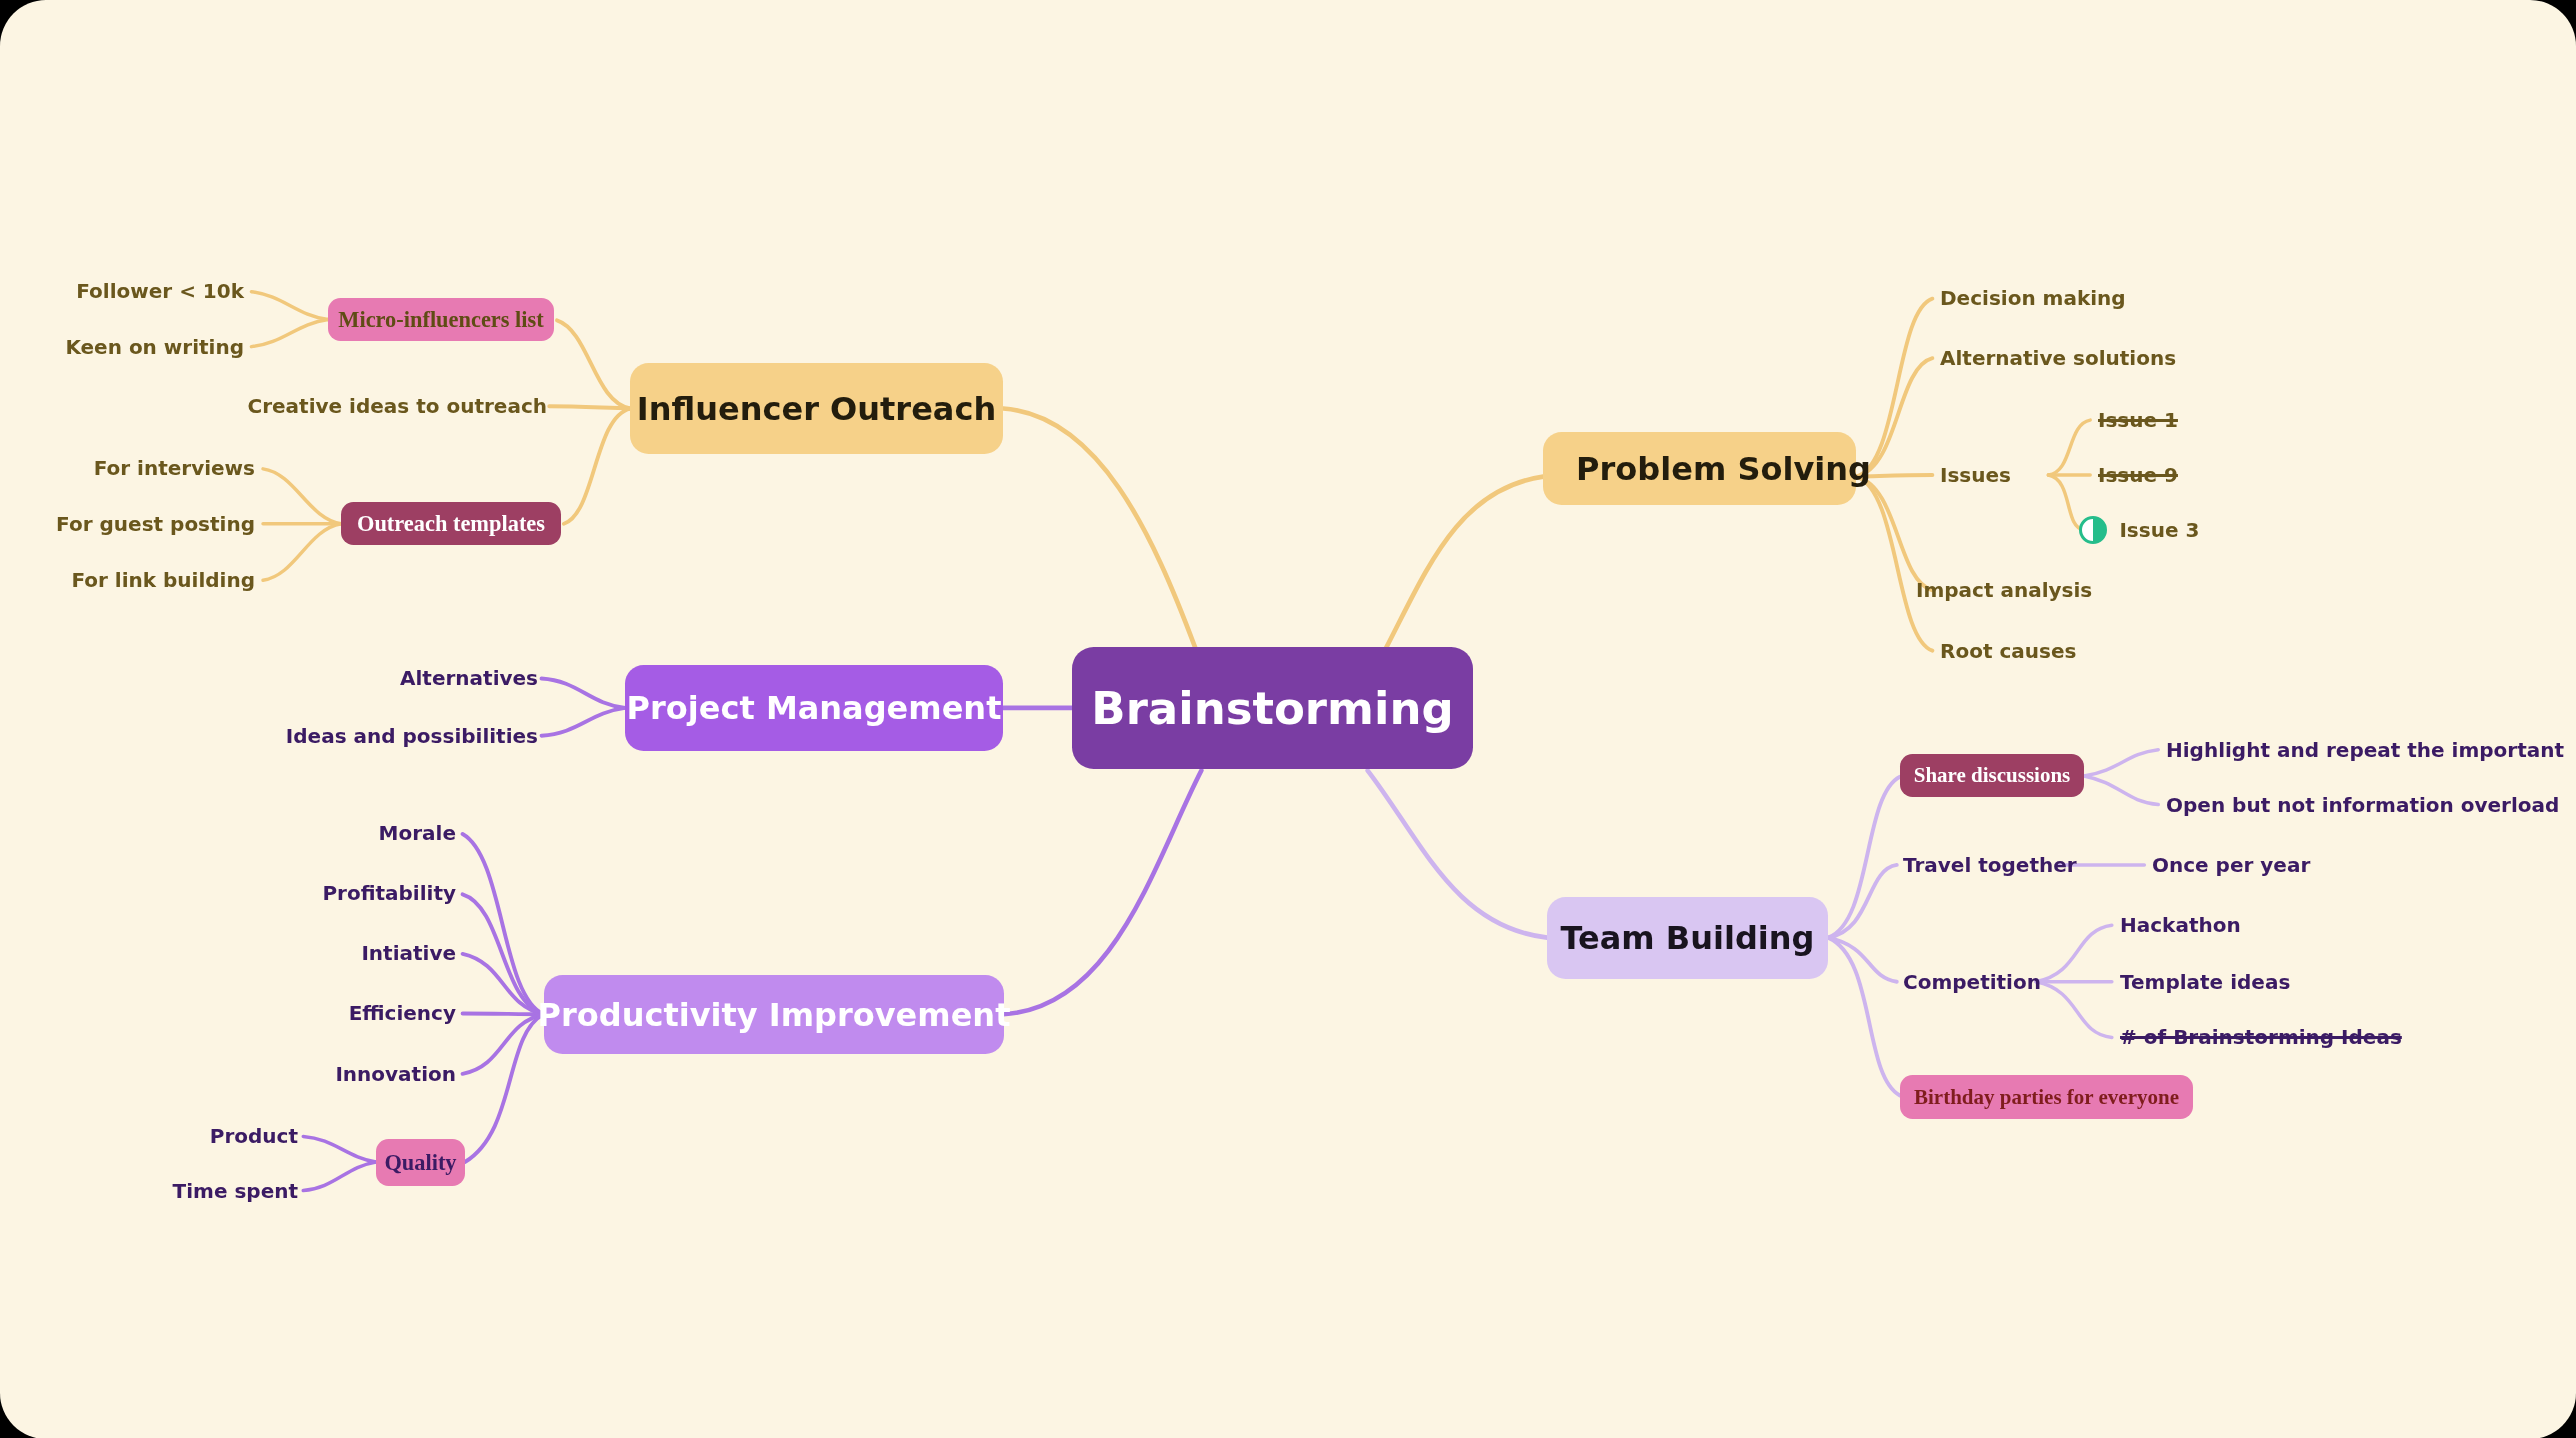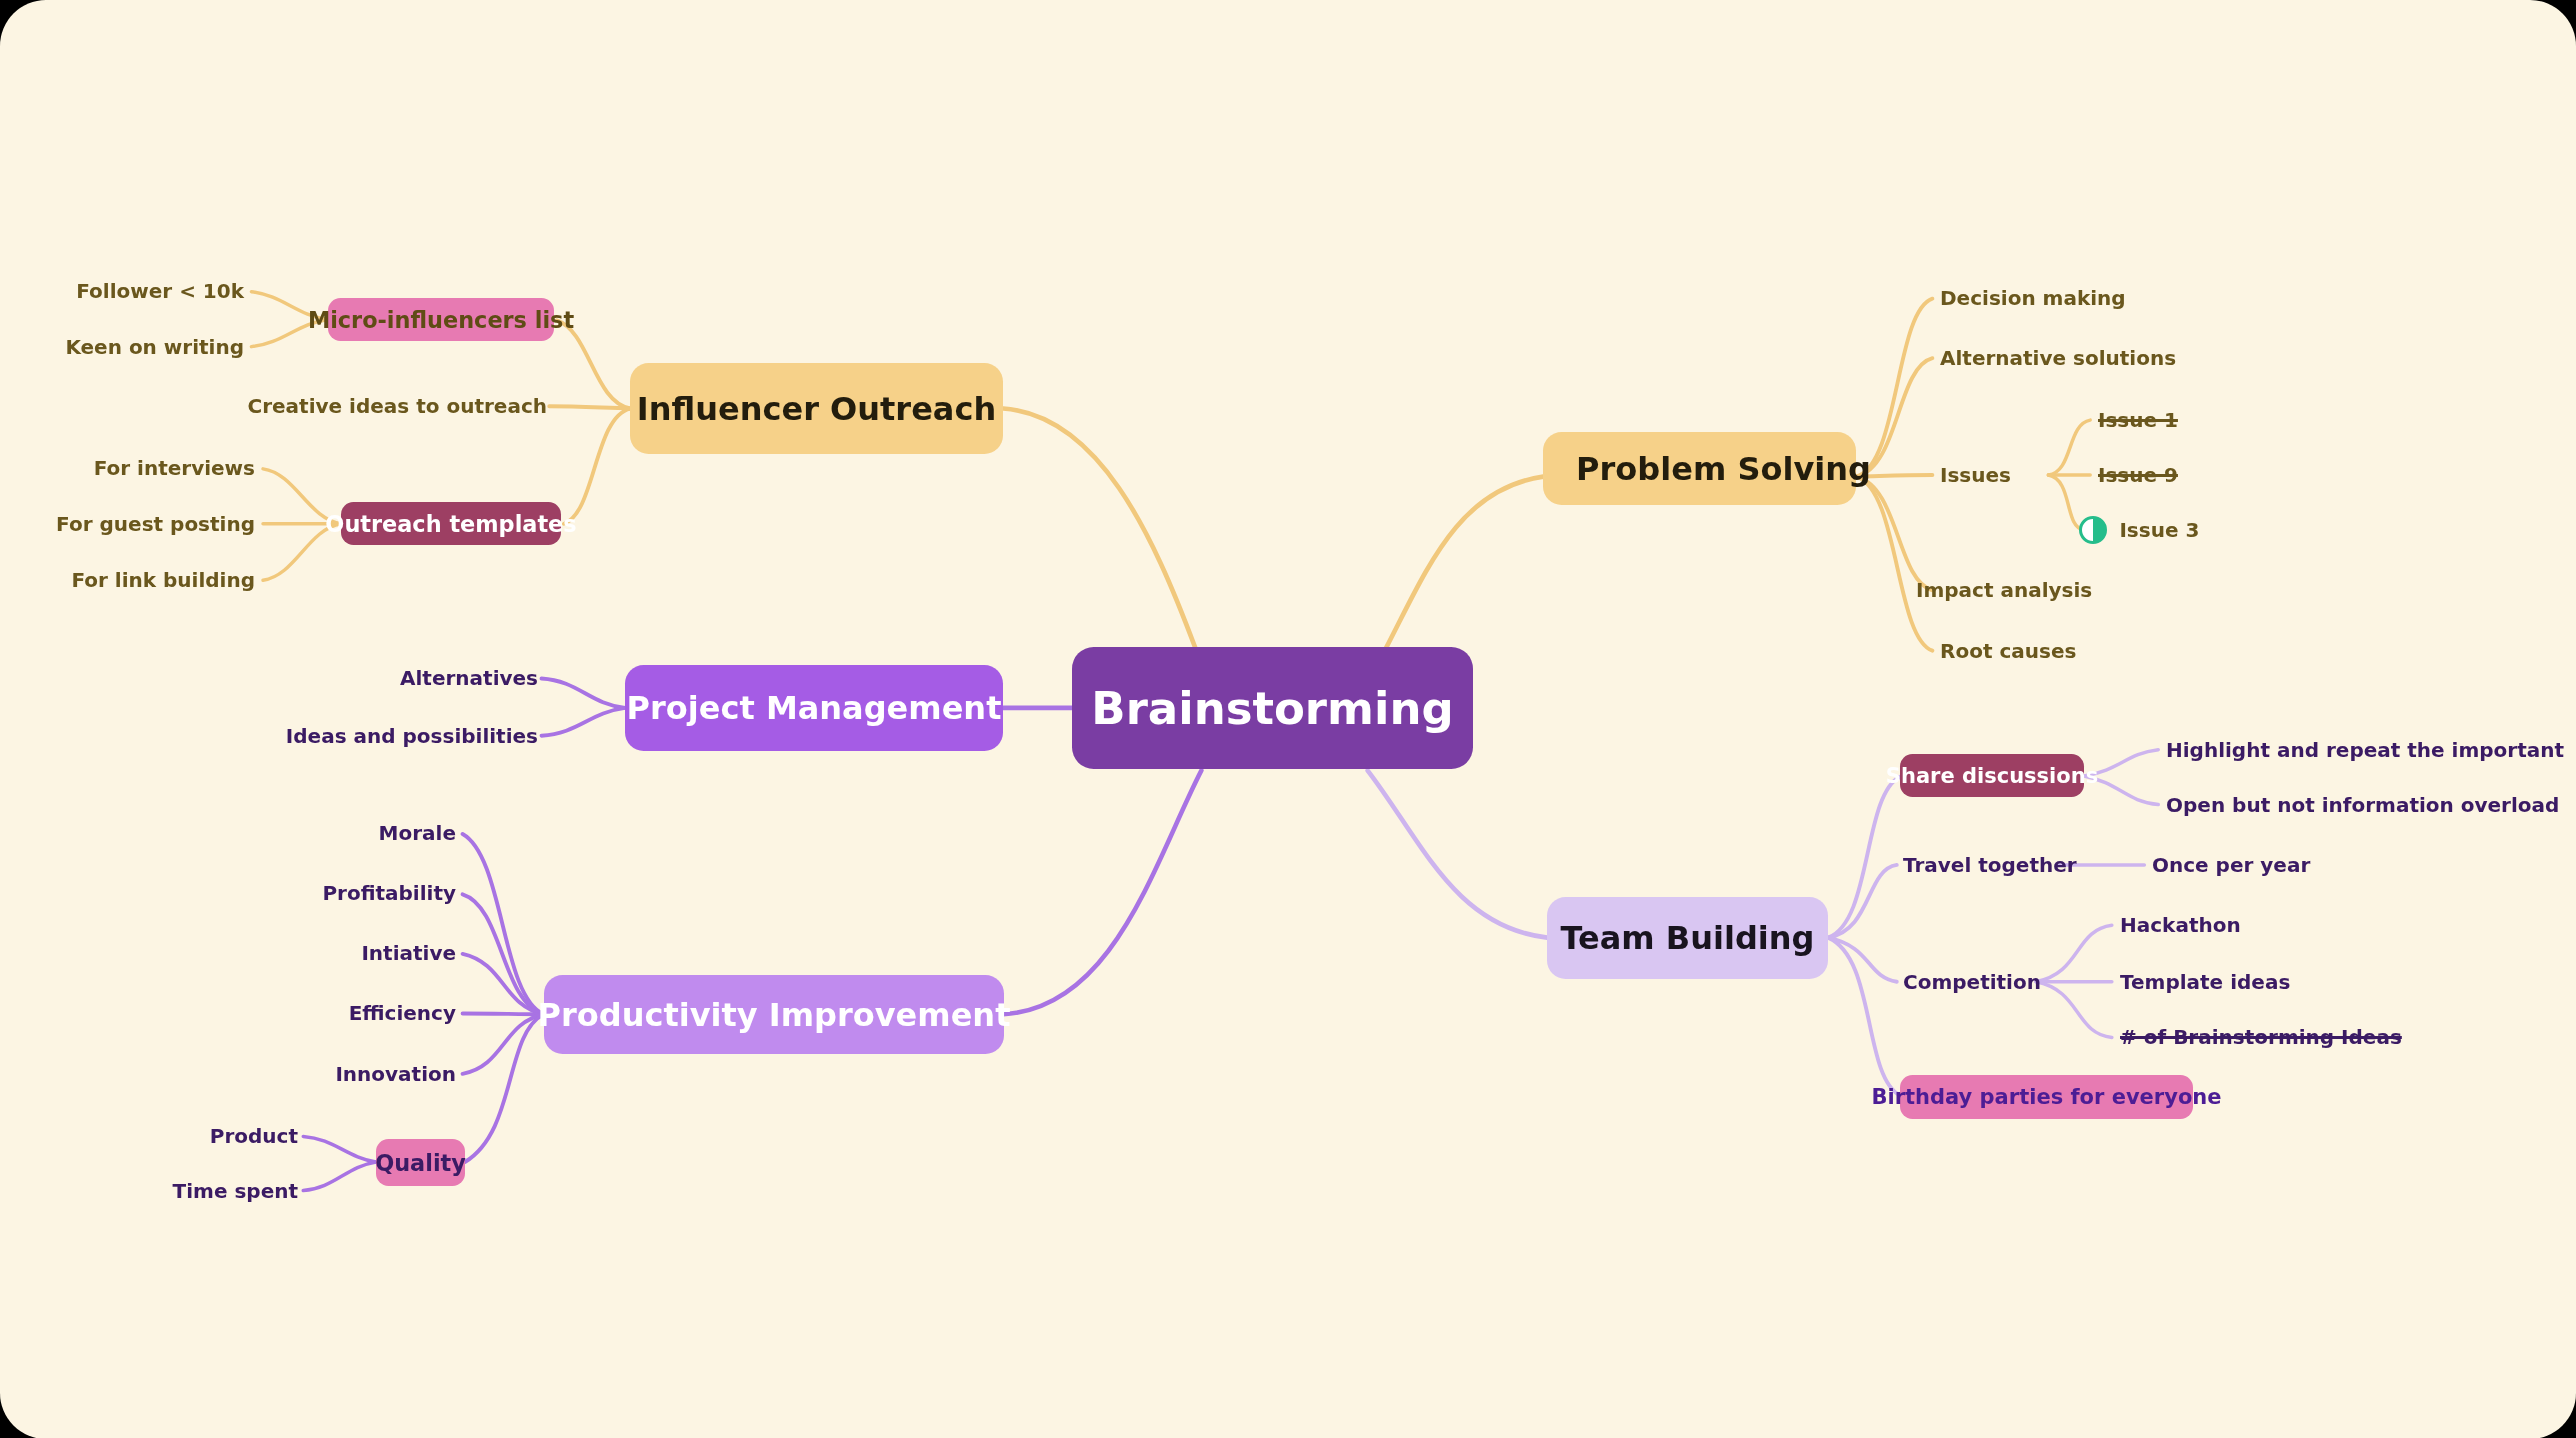--- a/index.html
+++ b/index.html
@@ -28,26 +28,26 @@
       repeating-linear-gradient(135deg, rgba(255,255,255,0) 0px, rgba(255,255,255,0) 15.5px, rgba(255,255,255,0.50) 15.5px, rgba(255,255,255,0.50) 18px),
       repeating-linear-gradient(131deg, rgba(255,255,255,0) 0px, rgba(255,255,255,0) 40px, rgba(255,255,255,0.30) 40px, rgba(255,255,255,0.30) 43px);
   }
   .n-center{left:1072px;top:647px;width:401px;height:122px;background:#7a3da3;color:#ffffff;font-size:45px;border-radius:21.7px;}
   .n-big{font-size:32px;border-radius:18.6px;}
   .n-influencer{left:630px;top:363px;width:373px;height:91px;background:#f6d189;color:#231d0d;}
   .n-problem{left:1543px;top:432px;width:313px;height:73px;background:#f6d189;color:#231d0d;padding-left:48px;}
   .n-project{left:625px;top:665px;width:378px;height:86px;background:#a55ce5;color:#ffffff;}
   .n-productivity{left:544px;top:975px;width:460px;height:79px;background:#c08bee;color:#ffffff;}
   .n-team{left:1547px;top:897px;width:281px;height:82px;background:#d9c6f2;color:#19141f;}
-  .n-pill{font-size:22.4px;border-radius:12.4px;}
+  .n-pill{font-size:22.4px;border-radius:12.4px;font-family:Liberation Serif, serif;}
   .n-micro{left:328px;top:298px;width:226px;height:43px;background:#e77ab2;color:#5f4c15;}
   .n-outreach-t{left:341px;top:502px;width:220px;height:43px;background:#9d3f63;color:#ffffff;}
   .n-share{left:1900px;top:754px;width:184px;height:43px;background:#9d3f63;color:#ffffff;font-size:21px;}
   .n-quality{left:376px;top:1139px;width:89px;height:47px;background:#e77ab2;color:#3b1b64;}
-  .n-birthday{left:1900px;top:1075px;width:293px;height:44px;background:#e77ab2;color:#4c1d95;font-size:21px;}
+  .n-birthday{left:1900px;top:1075px;width:293px;height:44px;background:#e77ab2;color:#7f1d1d;font-size:21px;}
 
   .leaf{
     position:absolute;
     font-weight:700;font-size:20px;white-space:nowrap;
     transform:translateY(-50%);
   }
   .brown{color:#6a571d;}
   .purple{color:#3b1b64;}
   .strike{text-decoration:line-through;text-decoration-thickness:3.1px;}
   .leaf-row{display:flex;align-items:center;gap:12.4px;}

